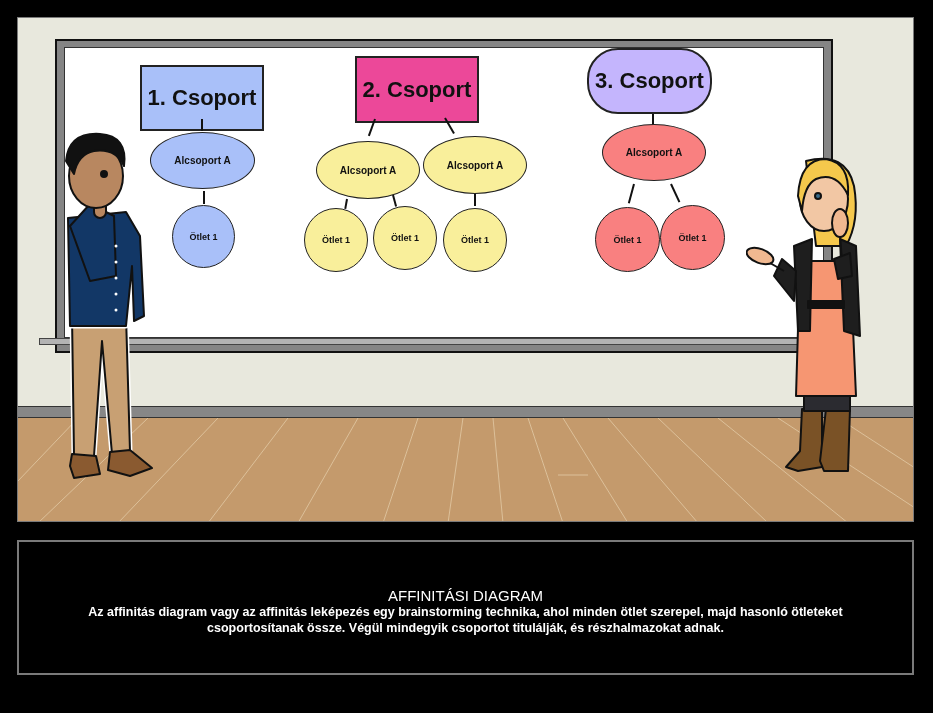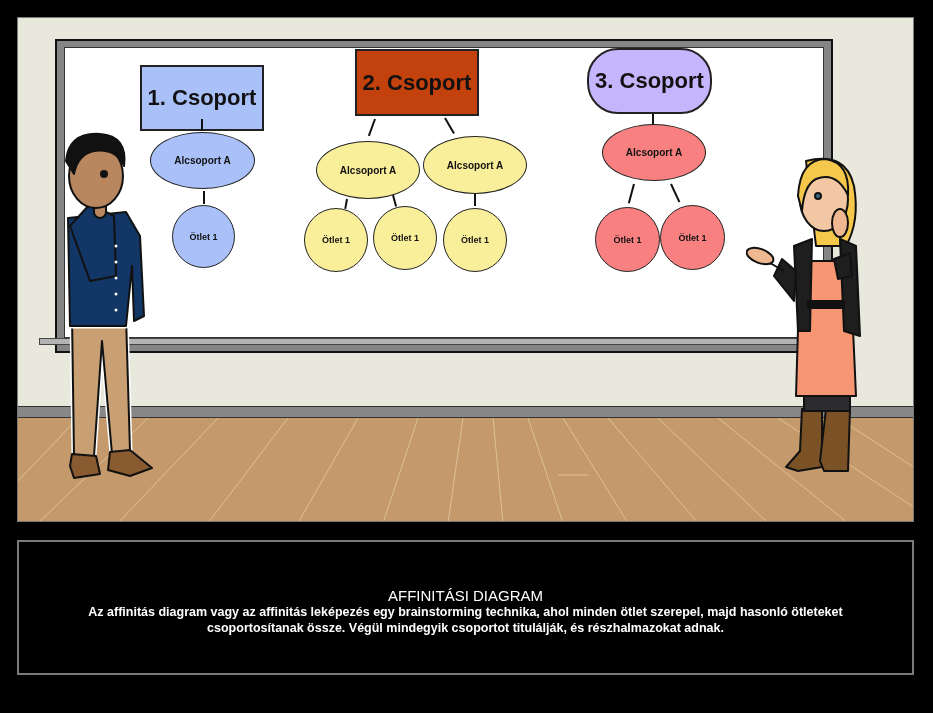--- a/index.html
+++ b/index.html
@@ -57,21 +57,21 @@
   </div>
   <div class="conn" style="left:183px;top:101px;height:12px;"></div>
   <div class="ellipse" style="left:132px;top:114px;width:105px;height:57px;background:#a9c0f9;">
     <span>Alcsoport A</span>
   </div>
   <div class="conn" style="left:185px;top:173px;height:13px;"></div>
   <div class="ellipse" style="left:154px;top:187px;width:63px;height:63px;background:#a9c0f9;font-size:9px;">
     <span>Ötlet 1</span>
   </div>
 
-  <div class="group-box" style="left:337px;top:31px;width:124px;height:67px;background:#c2410c;">
+  <div class="group-box" style="left:337px;top:38px;width:124px;height:67px;background:#ec4899;">
     <span>2. Csoport</span>
   </div>
   <div class="conn" style="left:356px;top:101px;height:18px;transform:rotate(20deg);"></div>
   <div class="conn" style="left:426px;top:100px;height:18px;transform:rotate(-30deg);"></div>
   <div class="ellipse" style="left:298px;top:123px;width:104px;height:58px;background:#f9ef9b;">
     <span>Alcsoport A</span>
   </div>
   <div class="ellipse" style="left:405px;top:118px;width:104px;height:58px;background:#f9ef9b;">
     <span>Alcsoport A</span>
   </div>

